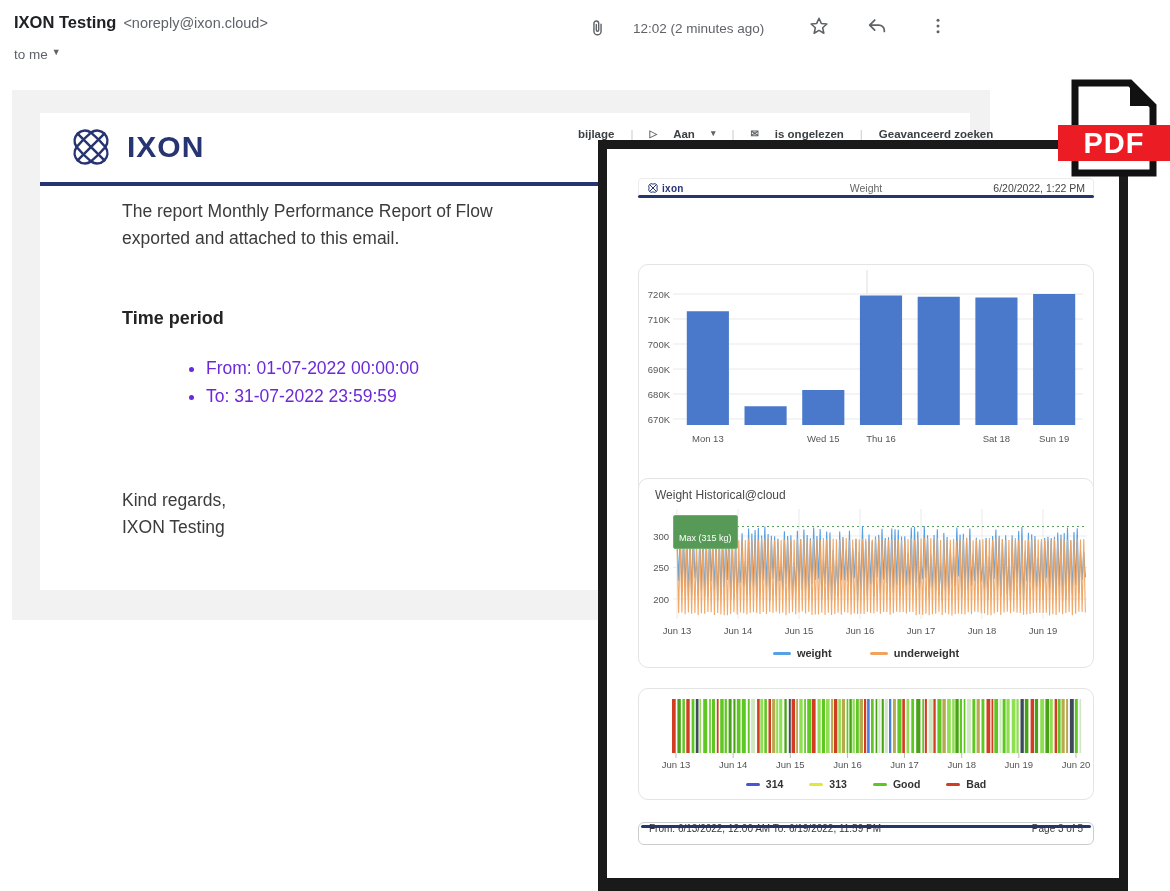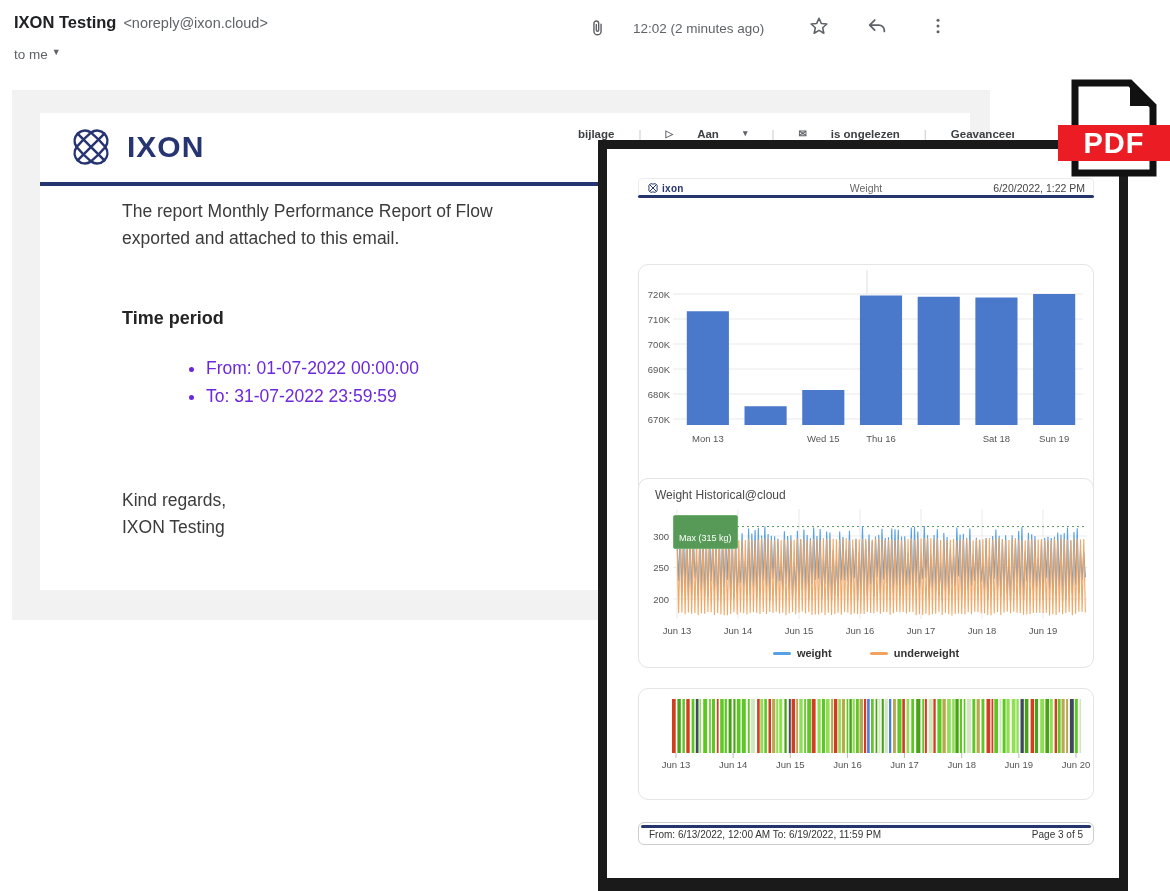--- a/index.html
+++ b/index.html
@@ -28,21 +28,21 @@
   .logo-word { font-size:30px; font-weight:800; letter-spacing:1px; color:#263472; }
   .navy-rule { left:40px; top:182px; width:930px; height:4px; background:#253571; }
   .body-par { left:122px; top:198px; font-size:17.5px; line-height:27px; color:#3b3b3b; }
   .tp-title { left:122px; top:308px; font-size:18px; font-weight:700; color:#242424; }
   .bullets { left:186px; top:358px; font-size:17.5px; color:#6d28d9; list-style:disc; padding-left:20px; }
   .bullets li { margin-bottom:7px; }
   .signoff { left:122px; top:487px; font-size:17.5px; line-height:27px; color:#3b3b3b; }
 
   
   .chip-strip { left:578px; top:128px; width:436px; height:13px; overflow:hidden;
-                display:flex; gap:24px; font-size:11.5px; font-weight:600; color:#3c4043; white-space:nowrap; }
+                display:flex; gap:16px; font-size:11.5px; font-weight:600; color:#3c4043; white-space:nowrap; }
   .chip-sep { color:#c7cacd; font-weight:400; }
   .chip-glyph { font-size:10px; color:#5f6368; }
 
   
   .pdf-page { left:598px; top:140px; width:530px; height:751px; background:#ffffff;
               border:9px solid #1a1a1a; border-bottom-width:13px; z-index:5; }
   .pdf-box { position:absolute; left:31px; width:456px; border:1px solid #e4e4e4; border-radius:10px; background:#fff; }
 
   .rep-header { top:29px; height:20px; border-radius:4px; border-color:#ececec; }
   .rep-header-inner { position:relative; width:100%; height:100%; display:flex; align-items:center; padding:0 8px; }
@@ -64,21 +64,21 @@
   .max-badge { position:absolute; left:34px; top:36px; height:14px; padding:16px 5px; background:#579a57;
                border:1px solid #6fb06f; border-radius:2px; color:#fff; font-size:9px; line-height:13px; z-index:2; }
 
   .legend-row { position:absolute; left:0; right:0; display:flex; justify-content:center; align-items:center; }
   .line-legend { bottom:8px; gap:38px; }
   .stripe-legend { bottom:9px; gap:26px; }
   .legend-item { display:flex; align-items:center; gap:6px; font-size:11px; font-weight:700; color:#333; }
   .legend-item.sm { font-size:10.5px; }
   .legend-dash { width:18px; height:3px; border-radius:2px; }
 
-  .rep-footer { top:673px; height:23px; border-color:#cccccc; border-radius:6px; display:flex; align-items:flex-end;
+  .rep-footer { top:673px; height:23px; border-color:#cccccc; border-radius:6px; display:flex; 
                 justify-content:space-between; padding:0 10px 4px 10px; font-size:10px; color:#333; overflow:hidden; }
   .rep-footer-line { position:absolute; left:2px; right:2px; top:2px; height:3px; background:#25356e; border-radius:2px; }
 
   .pdf-badge { left:1058px; top:76px; width:112px; height:104px; z-index:6; }
 </style>
 </head>
 <body>
 
 <div id="stage">
 
@@ -358,20 +358,38 @@
           <text x="208.42857142857144" y="79" text-anchor="middle" font-size="9.5" fill="#555" font-family="Liberation Sans, sans-serif">Jun 16</text>
           <line x1="265.57142857142856" y1="64" x2="265.57142857142856" y2="69" stroke="#bbb" stroke-width="1"></line>
           <text x="265.57142857142856" y="79" text-anchor="middle" font-size="9.5" fill="#555" font-family="Liberation Sans, sans-serif">Jun 17</text>
           <line x1="322.7142857142857" y1="64" x2="322.7142857142857" y2="69" stroke="#bbb" stroke-width="1"></line>
           <text x="322.7142857142857" y="79" text-anchor="middle" font-size="9.5" fill="#555" font-family="Liberation Sans, sans-serif">Jun 18</text>
           <line x1="379.8571428571429" y1="64" x2="379.8571428571429" y2="69" stroke="#bbb" stroke-width="1"></line>
           <text x="379.8571428571429" y="79" text-anchor="middle" font-size="9.5" fill="#555" font-family="Liberation Sans, sans-serif">Jun 19</text>
           <line x1="437" y1="64" x2="437" y2="69" stroke="#bbb" stroke-width="1"></line>
           <text x="437" y="79" text-anchor="middle" font-size="9.5" fill="#555" font-family="Liberation Sans, sans-serif">Jun 20</text>
         </svg>
+      <div class="legend-row stripe-legend">
+        <span class="legend-item sm">
+          <span class="legend-dash" style="background:#4a55d6;width:14px"></span>
+          <span>314</span>
+        </span>
+        <span class="legend-item sm">
+          <span class="legend-dash" style="background:#e6e53c;width:14px"></span>
+          <span>313</span>
+        </span>
+        <span class="legend-item sm">
+          <span class="legend-dash" style="background:#5ec723;width:14px"></span>
+          <span>Good</span>
+        </span>
+        <span class="legend-item sm">
+          <span class="legend-dash" style="background:#d23c20;width:14px"></span>
+          <span>Bad</span>
+        </span>
+      </div>
     </div>
 
     <div class="pdf-box rep-footer">
       <div class="rep-footer-line"></div>
       <span>From: 6/13/2022, 12:00 AM To: 6/19/2022, 11:59 PM</span>
       <span>Page 3 of 5</span>
     </div>
   </div>
 
   <div class="abs pdf-badge">

